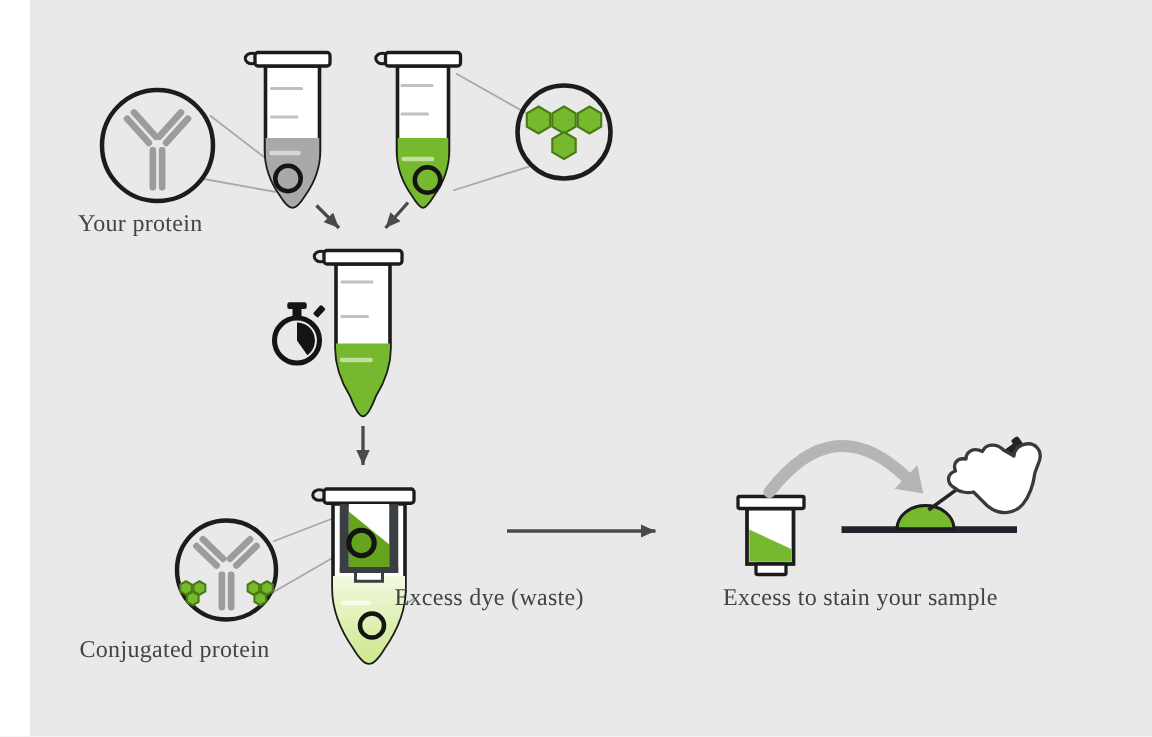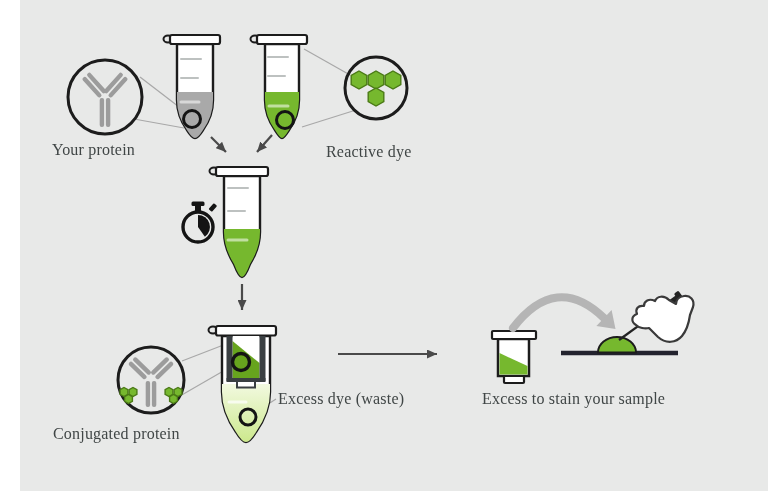--- a/index.html
+++ b/index.html
@@ -227,17 +227,16 @@
     </g>
     <path class="hand" d="M 649,300 C 644,295 637,296 635,301 C 629,298 624,301 624,306 C 618,305 615,309 617,314
          C 611,316 611,322 616,325 C 619,328 625,329 629,328 L 638,337 C 646,344 656,343 662,336
          C 667,330 669,322 670,315 L 673,307 C 675,300 670,295 664,296 C 658,297 656,301 656,304 Z"></path>
   </g>
 </svg>
 
 <div class="lbl" style="left:32px;top:139px">
   <div>Your protein</div>
 </div>
-<div class="lbl" style="left:306px;top:141px">Reactive dye</div>
 <div class="lbl" style="left:33px;top:423px">Conjugated protein</div>
-<div class="lbl" style="left:258px;top:388px">Excess dye (waste)</div>
+<div class="lbl" style="left:243px;top:388px">Excess dye (waste)</div>
 <div class="lbl" style="left:462px;top:388px">Excess to stain your sample</div>
 </div>
 
 </body></html>

